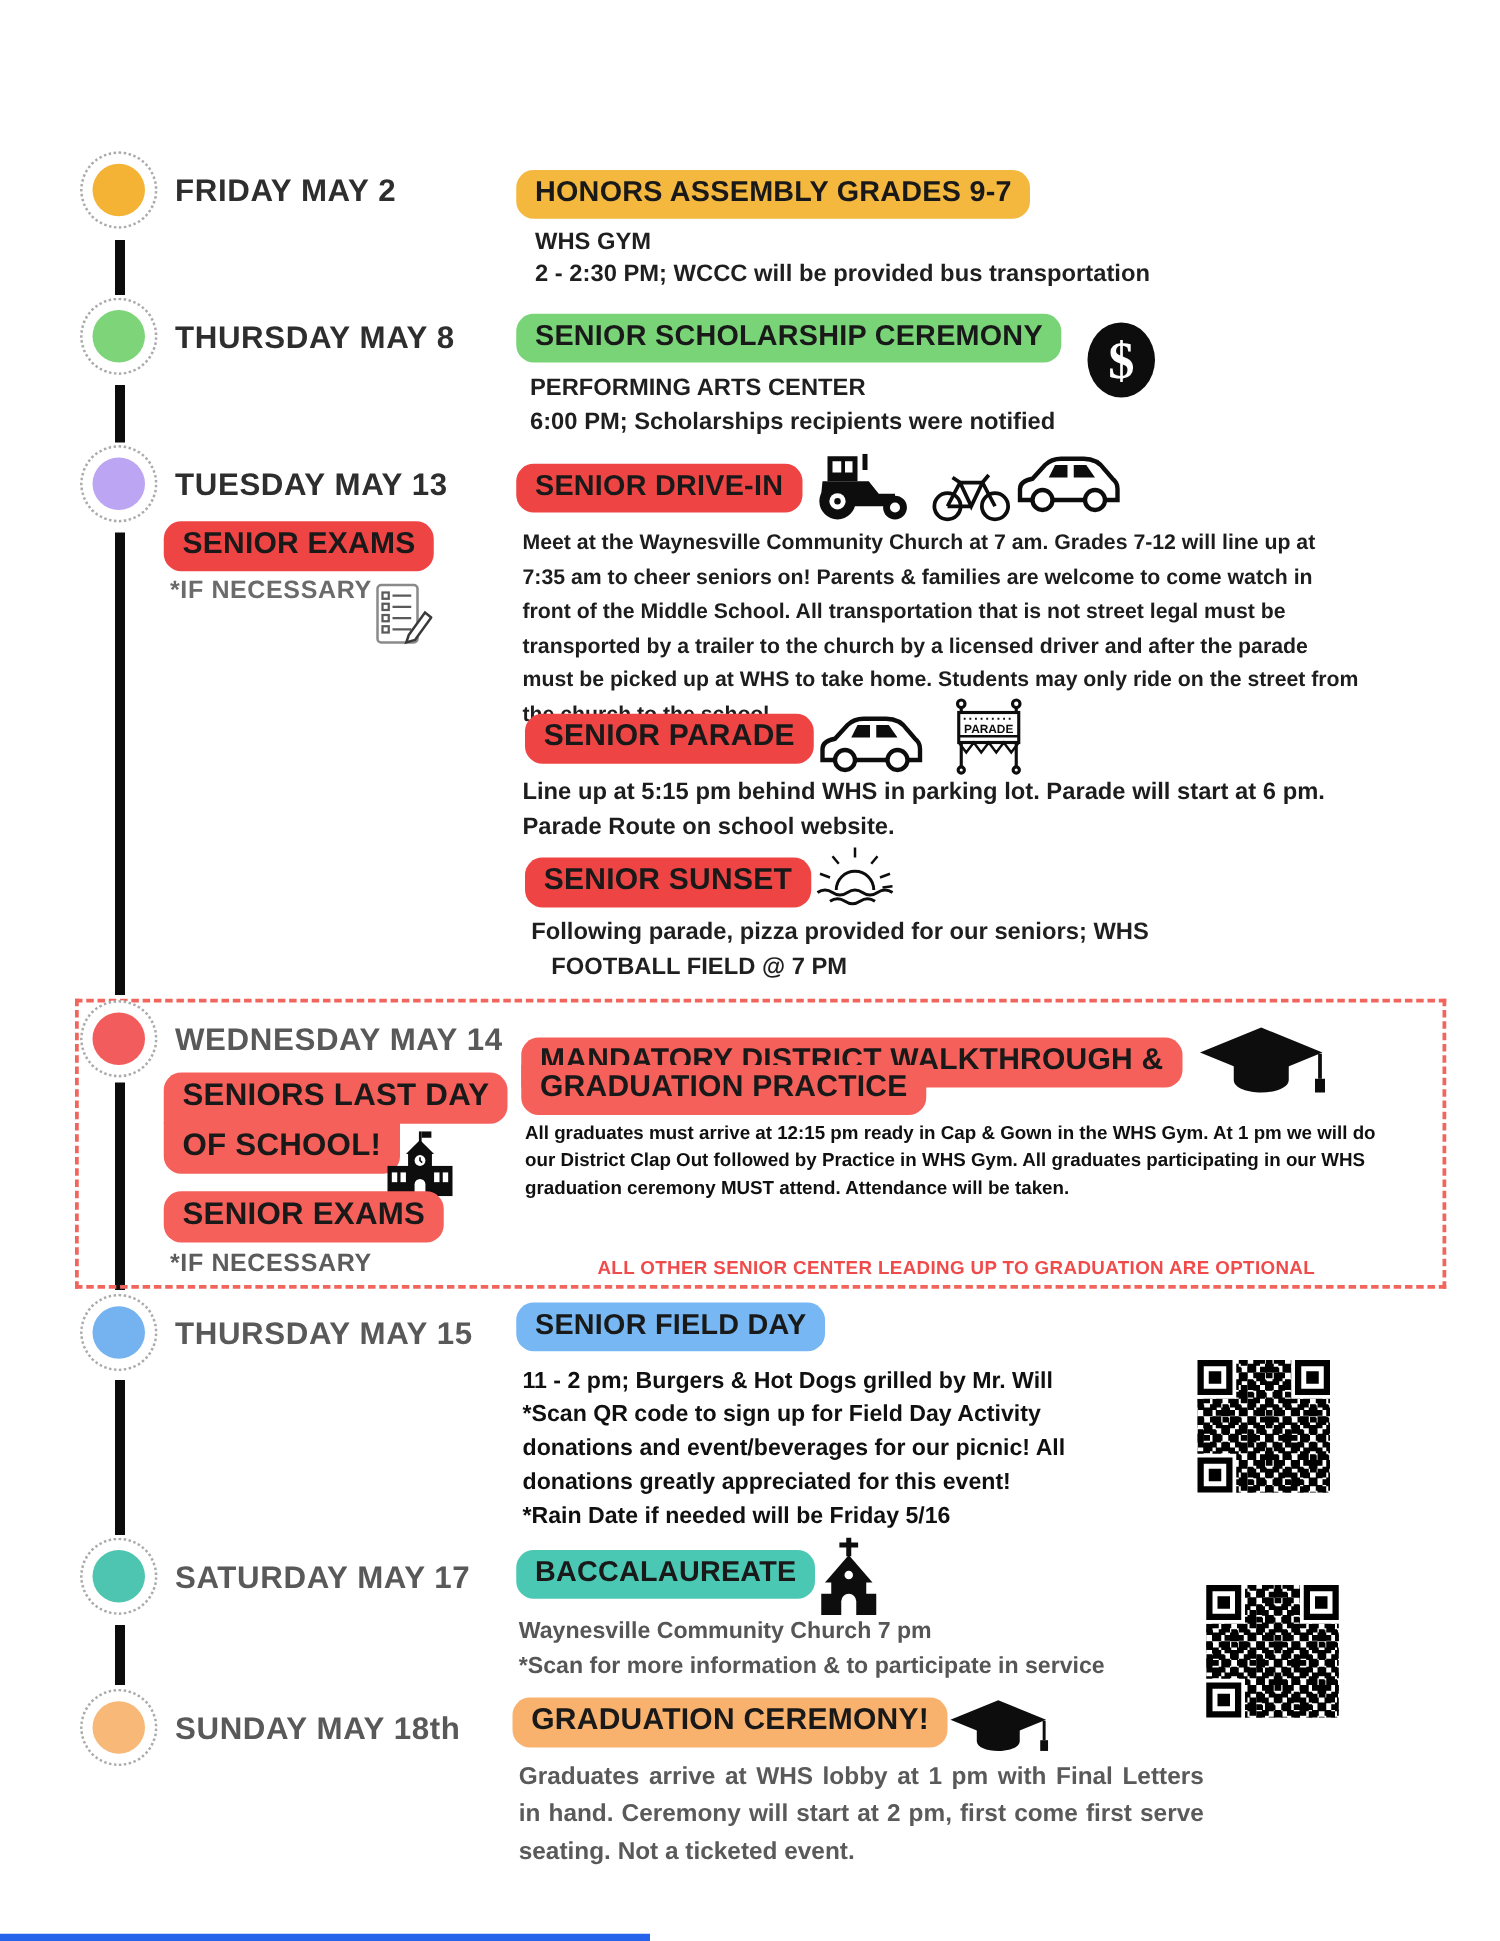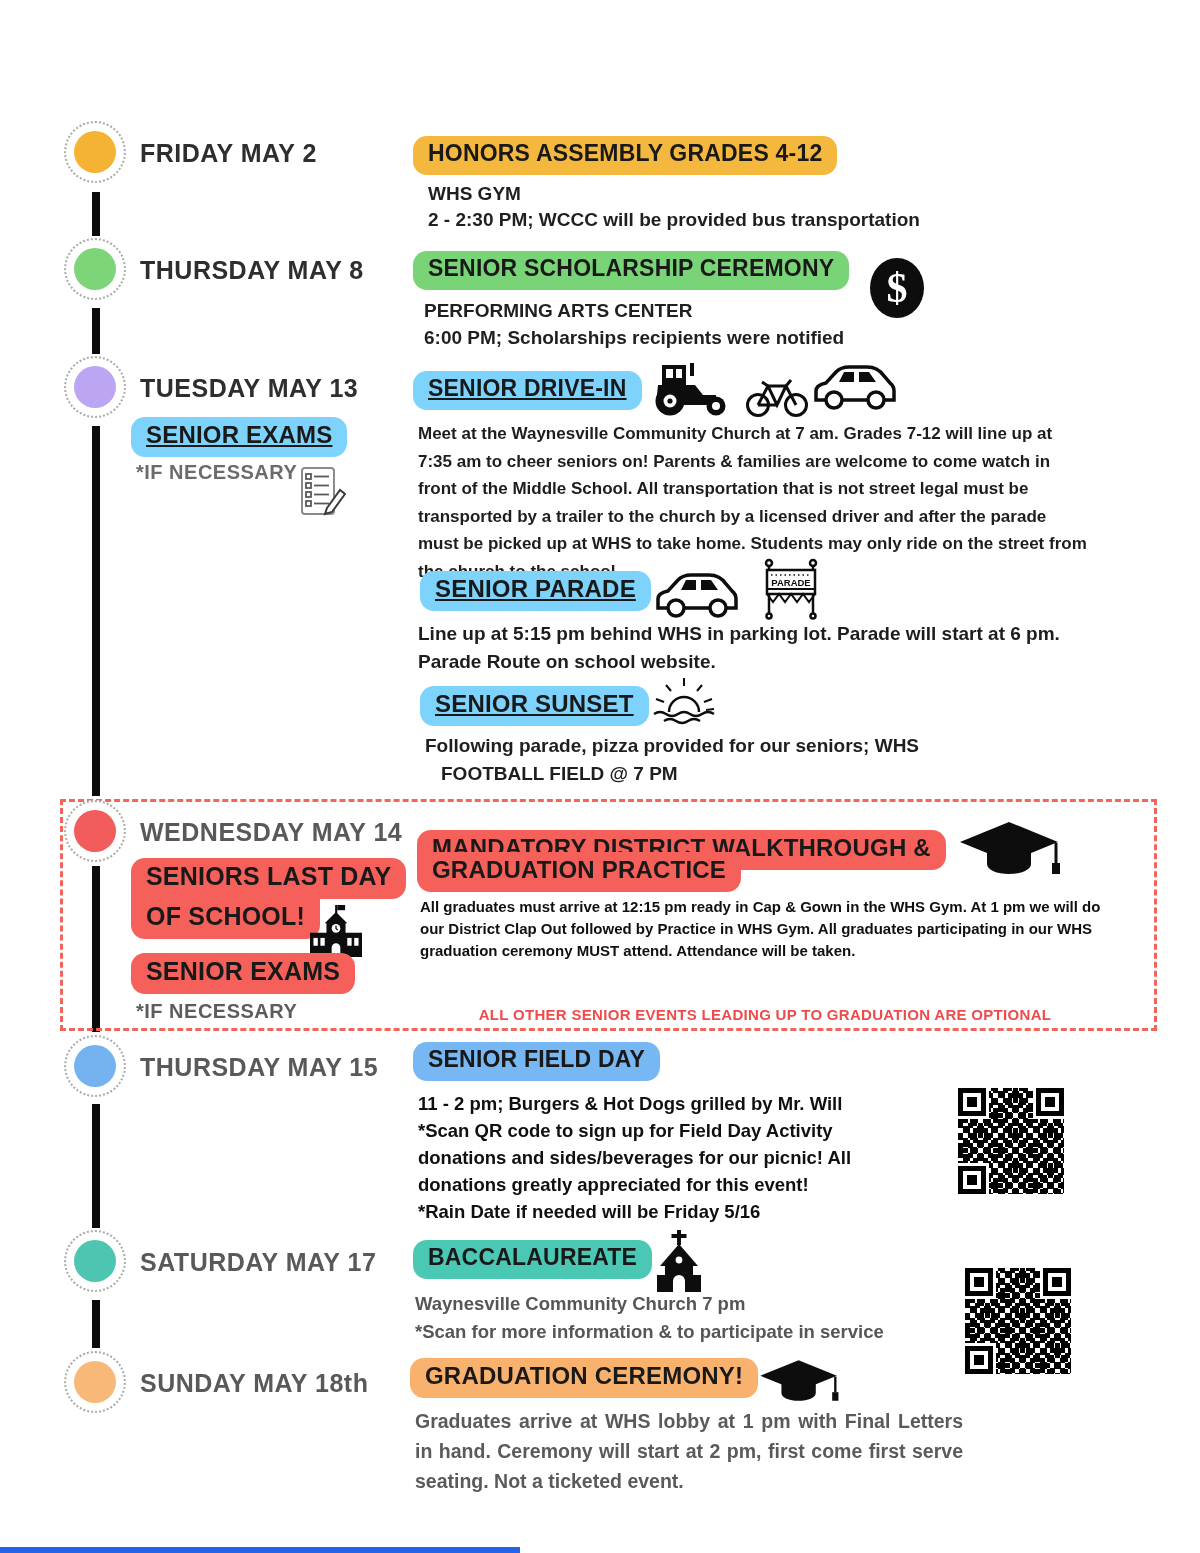--- a/index.html
+++ b/index.html
@@ -13,21 +13,21 @@
   .ring{position:absolute;left:64px;width:58px;height:58px;border:2.5px dotted #ababab;
         border-radius:50%;display:flex;align-items:center;justify-content:center;background:#fff;}
   .dot{width:42px;height:42px;border-radius:50%;}
   .date{position:absolute;left:140px;font-size:25px;font-weight:600;letter-spacing:.5px;
         color:#2e2e2e;white-space:nowrap;}
   .date.gray{color:#595959;}
   
   .pill{position:absolute;border-radius:14px;padding:4px 15px 8px;font-weight:800;
         font-size:23px;color:#191919;white-space:nowrap;letter-spacing:.2px;}
   .pill.sm{font-size:24px;}
-  .y{background:#F5B83E;} .g{background:#79D477;} .p{background:#7dd3fc;text-decoration:underline;}
+  .y{background:#F5B83E;} .g{background:#79D477;} .p{background:#ef4444;}
   .r{background:#F5605A;} .b{background:#76B7F4;} .t{background:#4BC8B4;} .o{background:#F8B26E;}
   
   .sub{position:absolute;font-weight:700;font-size:19px;color:#1f1f1f;white-space:nowrap;}
   .para{position:absolute;font-weight:700;color:#1d1d1d;}
   .note{position:absolute;font-weight:700;font-size:20px;color:#6b6b6b;letter-spacing:.5px;}
   .gray-text{color:#565656;}
   .dashbox{position:absolute;left:60px;top:799px;width:1097px;height:232px;
            border:3px dashed #F2655C;box-sizing:border-box;}
   .optional{position:absolute;font-weight:700;font-size:15px;color:#F04B4B;letter-spacing:.3px;}
   
@@ -51,21 +51,21 @@
   <div class="tline" style="top:308px;height:46px;"></div>
   <div class="tline" style="top:426px;height:370px;"></div>
   <div class="tline" style="top:866px;height:166px;"></div>
   <div class="tline" style="top:1104px;height:124px;"></div>
   <div class="tline" style="top:1300px;height:48px;"></div>
 
   <div class="ring" style="top:121px;">
     <div class="dot" style="background:#F5B335;"></div>
   </div>
   <div class="date" style="top:139px;">FRIDAY MAY 2</div>
-  <div class="pill y" style="left:413px;top:136px;">HONORS ASSEMBLY GRADES 4-12</div>
+  <div class="pill y" style="left:413px;top:136px;">HONORS ASSEMBLY GRADES 9-7</div>
   <div class="sub" style="left:428px;top:183px;">WHS GYM</div>
   <div class="sub" style="left:428px;top:209px;">2 - 2:30 PM; WCCC will be provided bus transportation</div>
 
   <div class="ring" style="top:238px;">
     <div class="dot" style="background:#7ED579;"></div>
   </div>
   <div class="date" style="top:256px;">THURSDAY MAY 8</div>
   <div class="pill g" style="left:413px;top:251px;">SENIOR SCHOLARSHIP CEREMONY</div>
   <div class="abs" style="left:866px;top:256px;">
     <svg width="62" height="64" viewBox="0 0 62 64">
@@ -217,31 +217,31 @@
   <div class="pill r" style="left:417px;top:852px;font-size:24px;border-radius:0 0 14px 14px;">GRADUATION PRACTICE</div>
   <div class="abs" style="left:957px;top:820px;">
     <svg width="105" height="60" viewBox="0 0 105 60">
       <polygon points="52,2 101,22 52,42 3,22" fill="#0d0d0d"></polygon>
       <path d="M30 31v13c0 6 10 10 22 10s22-4 22-10V31l-22 9z" fill="#0d0d0d"></path>
       <path d="M99 23v20" stroke="#0d0d0d" stroke-width="3" fill="none"></path>
       <rect x="95" y="43" width="8" height="11" fill="#0d0d0d"></rect>
     </svg>
   </div>
   <div class="para" style="left:420px;top:896px;width:700px;font-size:15px;line-height:1.47;color:#101010;">All graduates must arrive at 12:15 pm ready in Cap &amp; Gown in the WHS Gym. At 1 pm we will do our District Clap Out followed by Practice in WHS Gym. All graduates participating in our WHS graduation ceremony MUST attend. Attendance will be taken.</div>
-  <div class="optional" style="left:455px;top:1006px;width:620px;text-align:center;">ALL OTHER SENIOR EVENTS LEADING UP TO GRADUATION ARE OPTIONAL</div>
+  <div class="optional" style="left:455px;top:1006px;width:620px;text-align:center;">ALL OTHER SENIOR CENTER LEADING UP TO GRADUATION ARE OPTIONAL</div>
 
   <div class="ring" style="top:1035px;">
     <div class="dot" style="background:#74B3F0;"></div>
   </div>
   <div class="date gray" style="top:1053px;">THURSDAY MAY 15</div>
   <div class="pill b" style="left:413px;top:1042px;">SENIOR FIELD DAY</div>
   <div class="para" style="left:418px;top:1090px;font-size:18.5px;line-height:27px;white-space:nowrap;color:#101010;">
     <div>11 - 2 pm; Burgers &amp; Hot Dogs grilled by Mr. Will</div>
     <div> *Scan QR code to sign up for Field Day Activity</div>
-    <div>donations and sides/beverages for our picnic! All</div>
+    <div>donations and event/beverages for our picnic! All</div>
     <div>donations greatly appreciated for this event!</div>
     <div>*Rain Date if needed will be Friday 5/16</div>
   </div>
   <div class="qr" style="left:958px;top:1088px;">
     <i class="f1"></i>
       <i class="f2"></i>
       <i class="f3"></i>
   </div>
 
   <div class="ring" style="top:1230px;">

